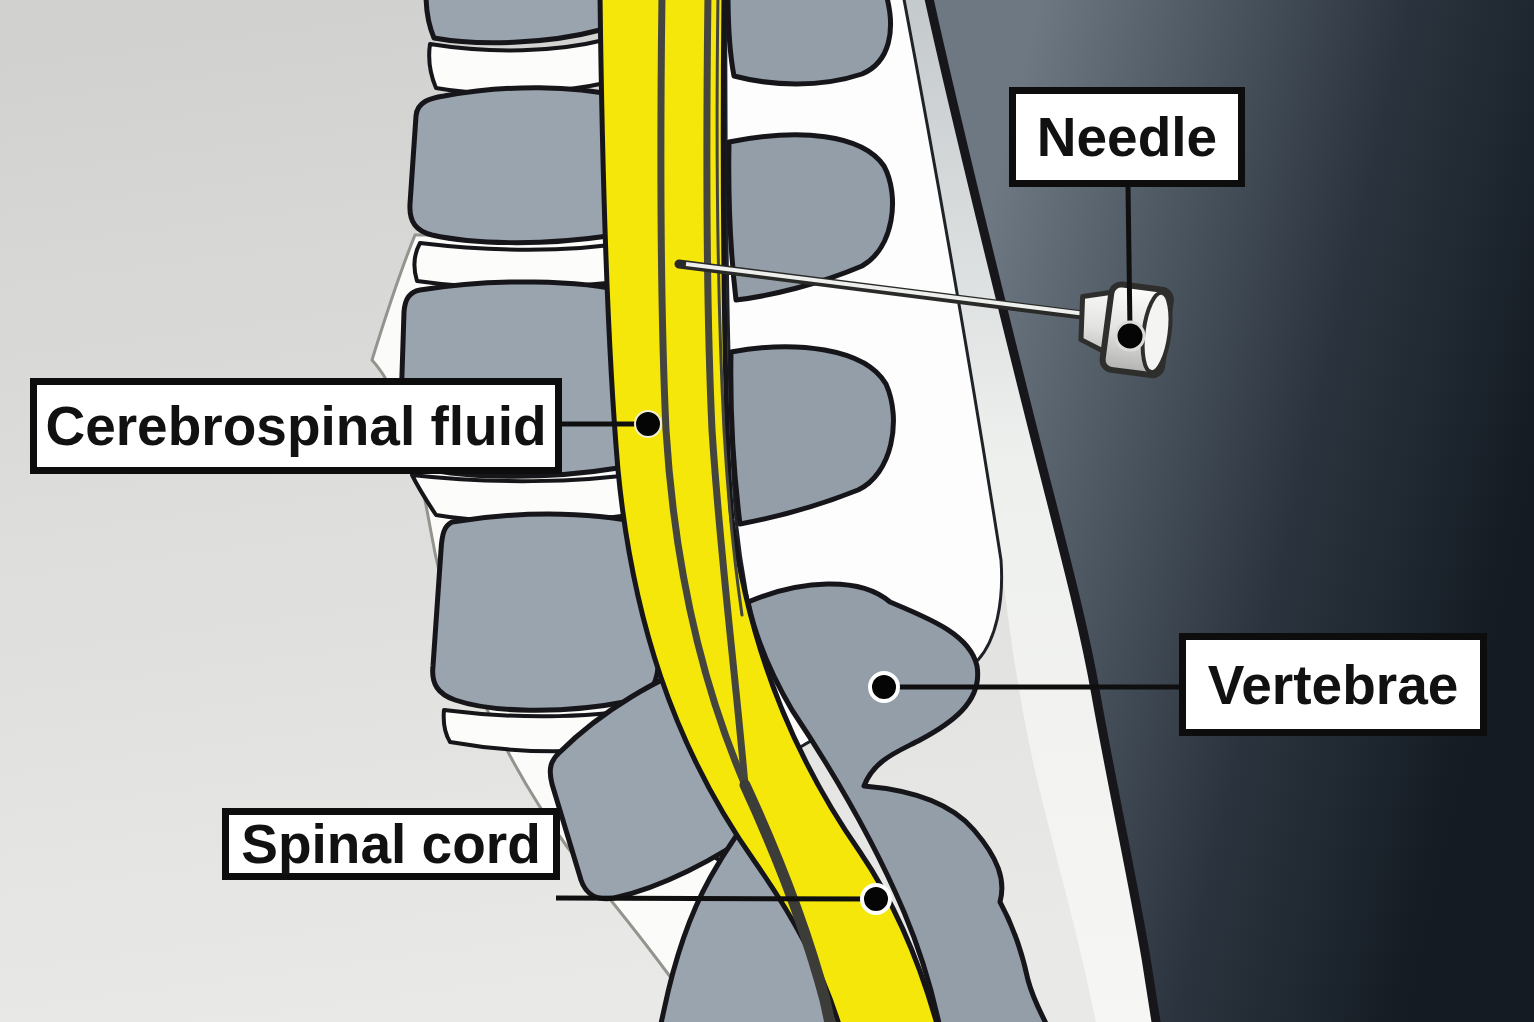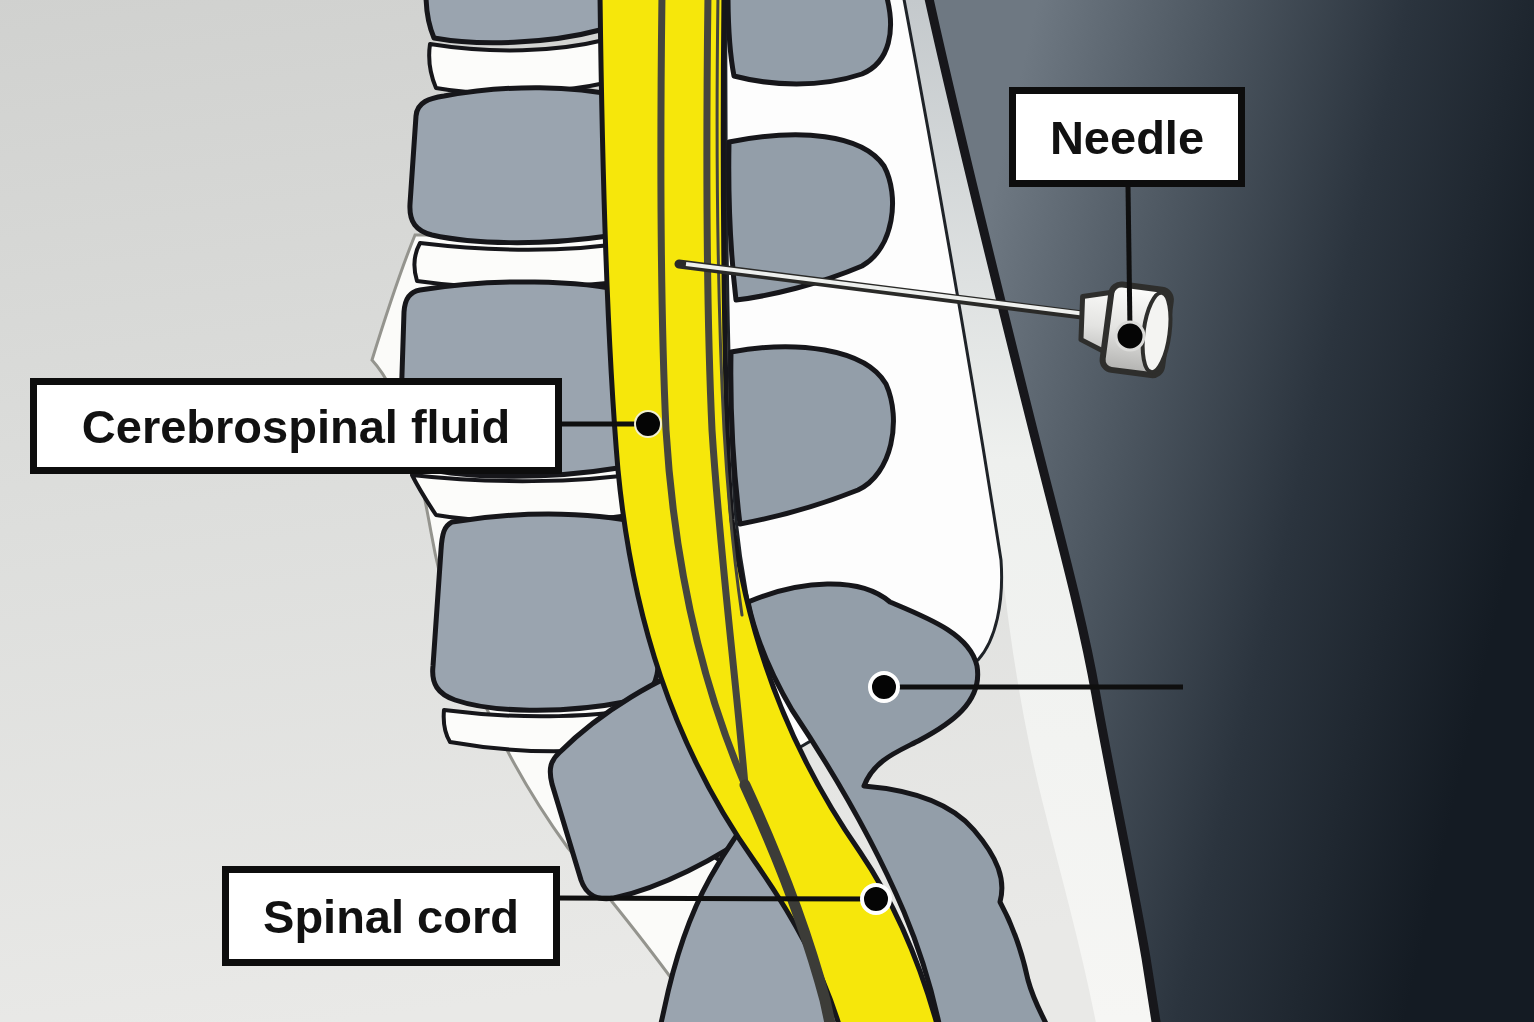--- a/index.html
+++ b/index.html
@@ -11,27 +11,27 @@
     background:#d8d8d6;
   }
   #art{position:absolute;inset:0;display:block;}
   .label-box{
     position:absolute;
     background:var(--label-bg,#ffffff);
     border:7px solid var(--label-border,#0d0d0d);
     box-sizing:border-box;
     display:flex;align-items:center;justify-content:center;
     color:var(--label-text,#111111);
-    font-size:47px;font-weight:700;letter-spacing:0px;
+    font-size:55px;font-weight:700;letter-spacing:0px;
     white-space:nowrap;
   }
   #needle-box{left:1009px;top:87px;width:236px;height:100px;}
   #csf-box{left:30px;top:378px;width:532px;height:96px;}
   #vertebrae-box{left:1179px;top:633px;width:308px;height:103px;}
-  #cord-box{left:222px;top:866px;width:338px;height:100px;}
+  #cord-box{left:222px;top:808px;width:338px;height:72px;}
 </style>
 </head>
 <body>
 
 <div id="stage">
 
   <svg id="art" viewBox="0 0 1534 1022" aria-hidden="true">
     <defs>
       <linearGradient id="gLight" x1="0" y1="0" x2="0.2" y2="1">
         <stop offset="0" stop-color="#d0d1cf"></stop>
@@ -154,17 +154,20 @@
       <circle cx="876" cy="899" r="14" stroke="#ffffff" stroke-width="4"></circle>
     </g>
   </svg>
 
   <div class="label-box" id="needle-box">
     <span>Needle</span>
   </div>
   <div class="label-box" id="csf-box">
     <span>Cerebrospinal fluid</span>
   </div>
+  <div class="label-box" id="vertebrae-box">
+    <span>Vertebrae</span>
+  </div>
   <div class="label-box" id="cord-box">
     <span>Spinal cord</span>
   </div>
 
 </div>
 
 </body></html>

